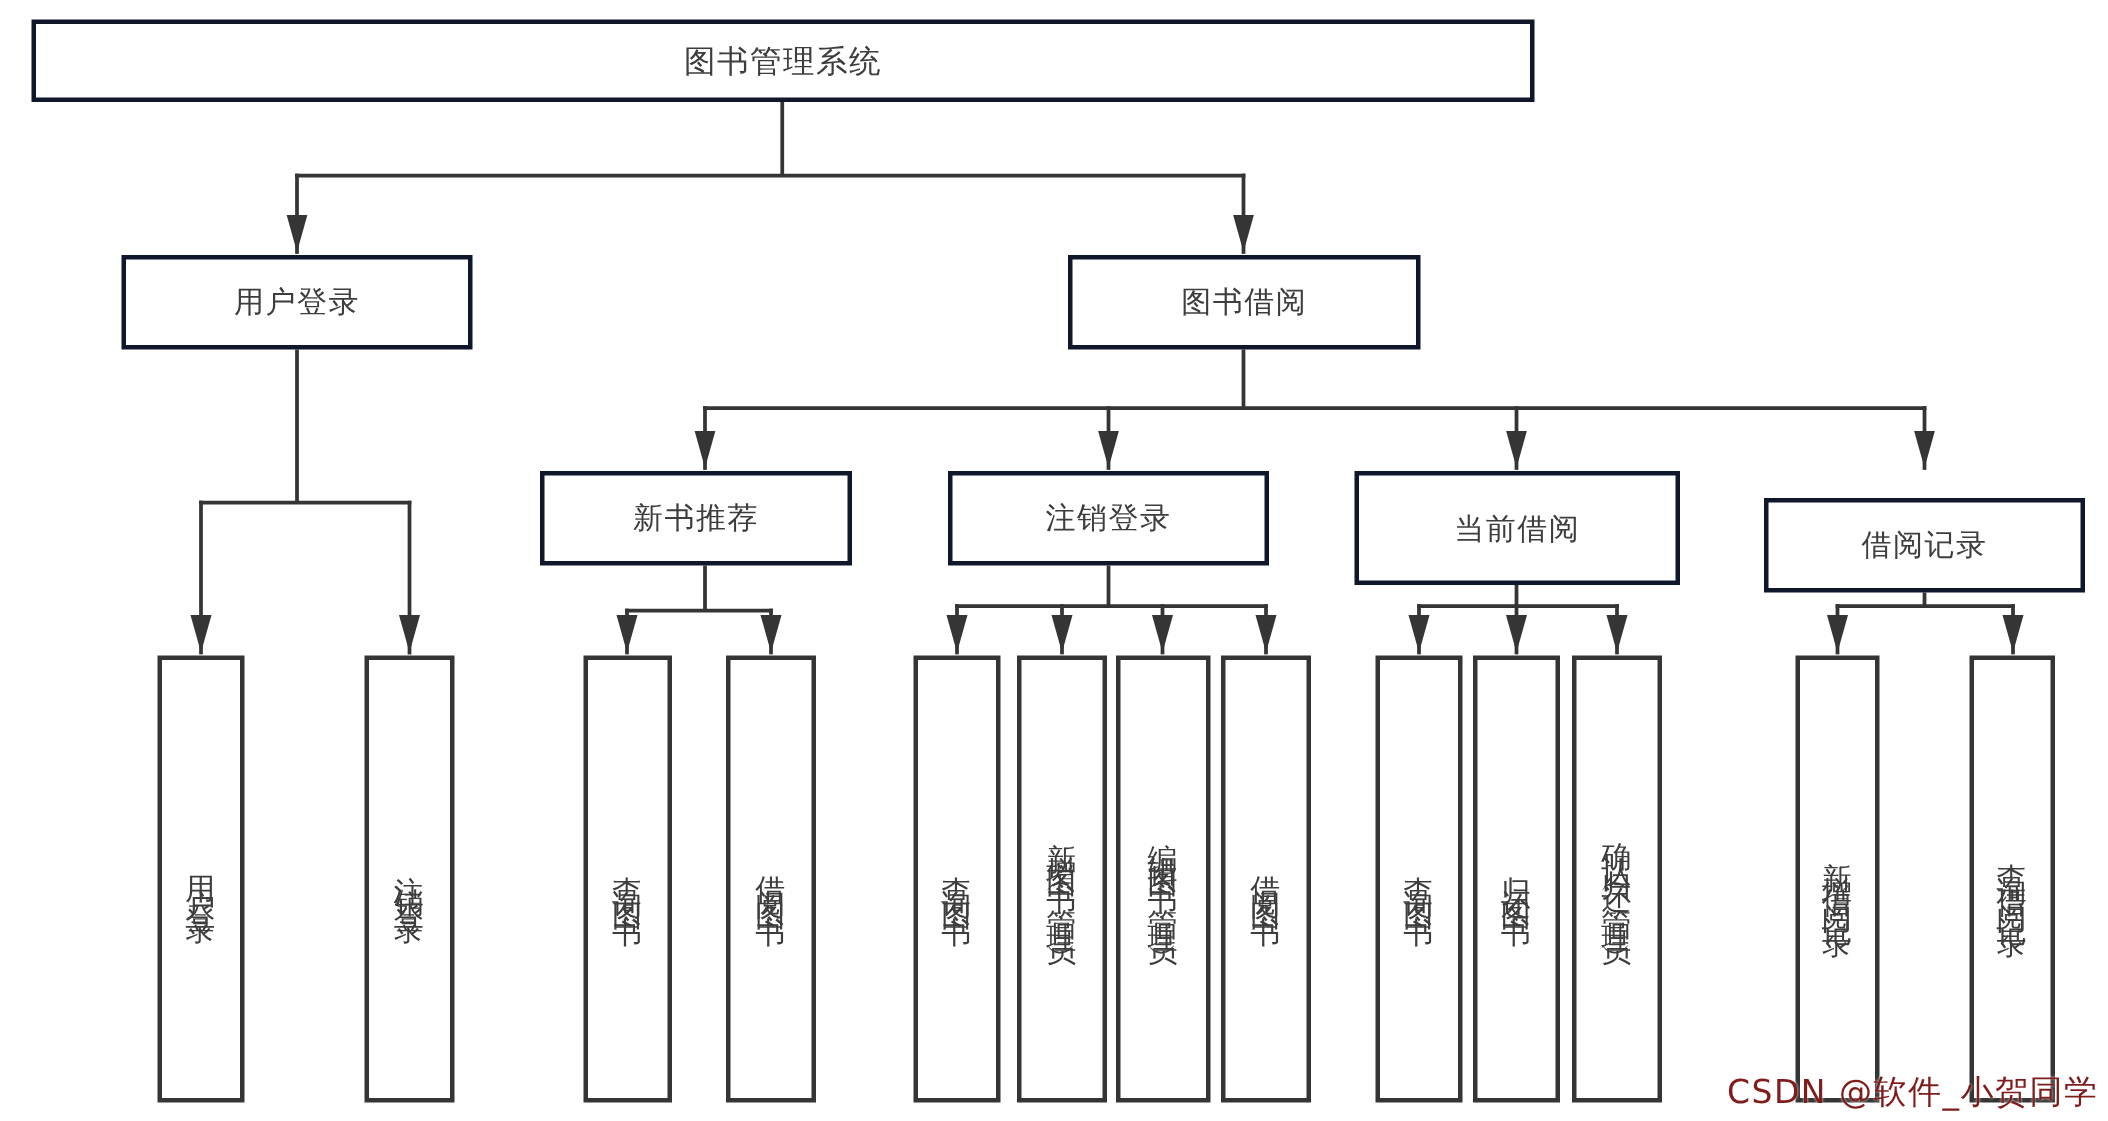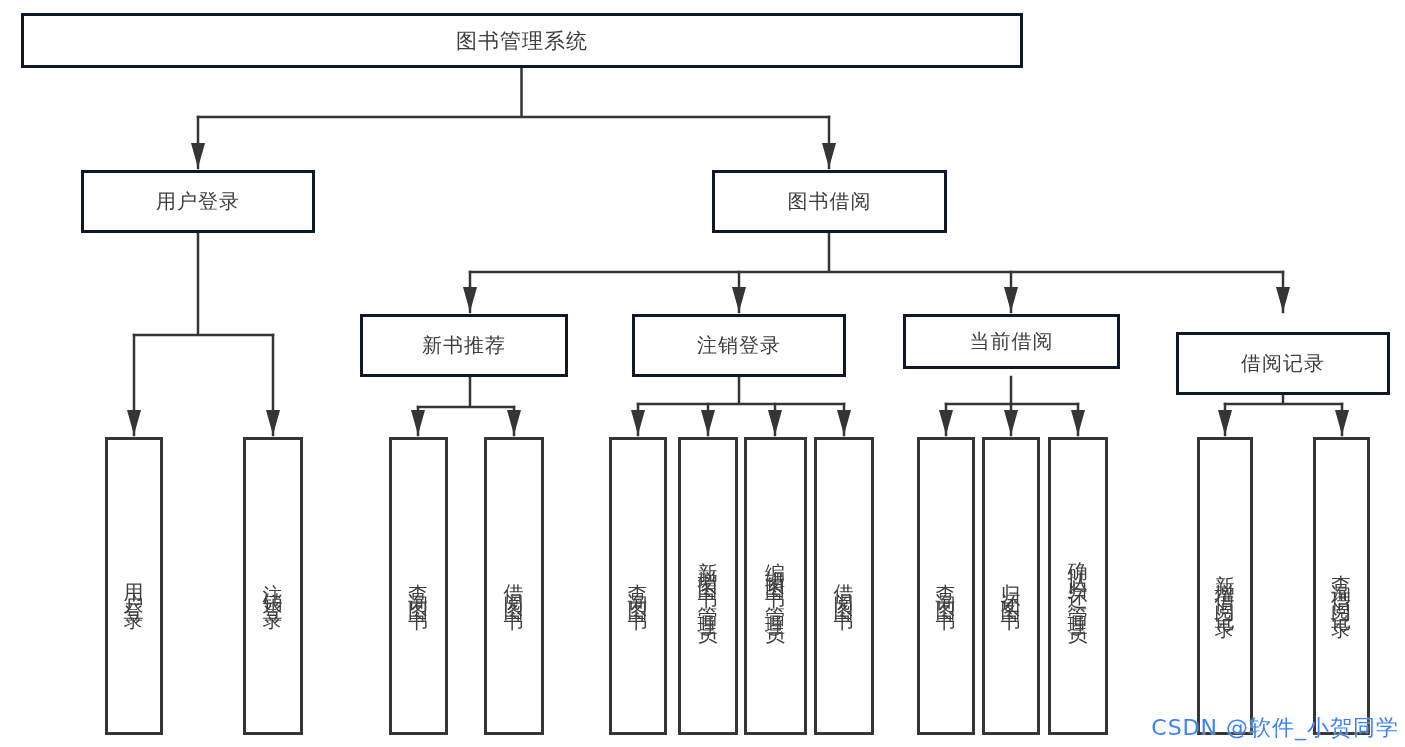--- a/index.html
+++ b/index.html
@@ -49,21 +49,21 @@
     font-size: 20px;
     letter-spacing: 9px;
     color: #3d3d3d;
     line-height: 1.1;
   }
   #watermark {
     position: absolute;
     right: 6px;
     bottom: 4px;
     font-size: 22px;
-    color: #3b82f6;
+    color: #7f1d1d;
     letter-spacing: 1px;
     text-shadow: 0 0 2px rgba(255,255,255,0.9);
     white-space: nowrap;
     z-index: 5;
   }
 </style>
 </head>
 <body>
 
 <div id="canvas">
@@ -135,21 +135,21 @@
   <div class="node" style="left:712px; top:170px; width:235px; height:63px;">
     <span class="hlabel">图书借阅</span>
   </div>
 
   <div class="node" style="left:360px; top:314px; width:208px; height:63px;">
     <span class="hlabel">新书推荐</span>
   </div>
   <div class="node" style="left:632px; top:314px; width:214px; height:63px;">
     <span class="hlabel">注销登录</span>
   </div>
-  <div class="node" style="left:903px; top:314px; width:217px; height:55px;">
+  <div class="node" style="left:903px; top:314px; width:217px; height:76px;">
     <span class="hlabel">当前借阅</span>
   </div>
   <div class="node" style="left:1176px; top:314px; width:214px; height:63px;margin-top:18px;">
     <span class="hlabel">借阅记录</span>
   </div>
 
   <div class="leaf" style="left:105px; top:437px; width:58px; height:298px;">
     <span class="vlabel">用户登录</span>
   </div>
   <div class="leaf" style="left:243px; top:437px; width:60px; height:298px;">

